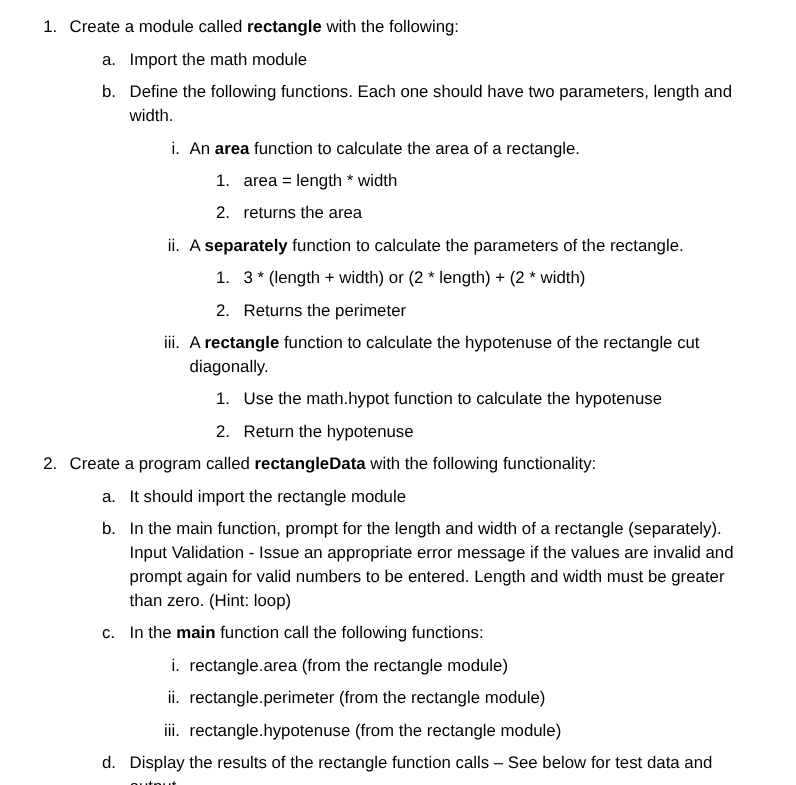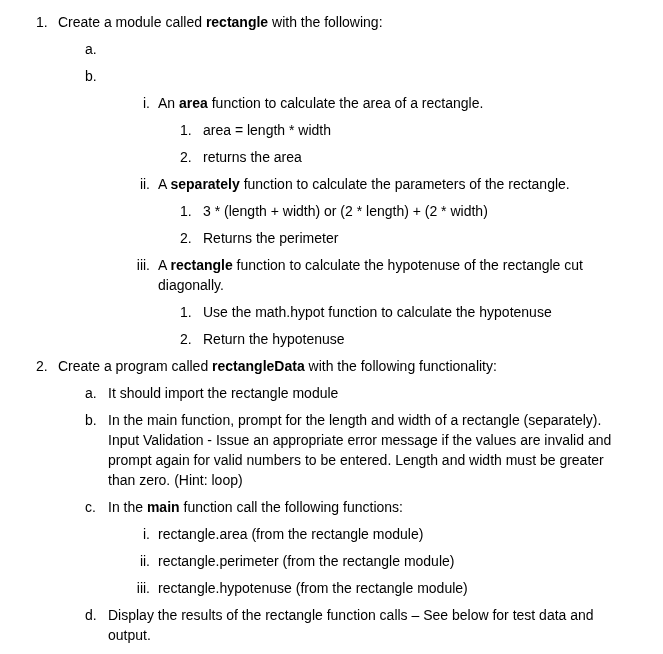--- a/index.html
+++ b/index.html
@@ -46,23 +46,25 @@
 <body>
 
 <div class="doc-list">
   <div>
       <div class="item level-1">
     <span class="marker">1.</span>
     <span class="content"><span>Create a module called </span><span class="bold">rectangle</span><span> with the following:</span></span>
   </div>
       <div class="item level-2">
     <span class="marker">a.</span>
+    <span class="content"><span>Import the math module</span></span>
   </div>
       <div class="item level-2">
     <span class="marker">b.</span>
+    <span class="content"><span>Define the following functions.  Each one should have two parameters, length and width.</span></span>
   </div>
       <div class="item level-3">
     <span class="marker">i.</span>
     <span class="content"><span>An </span><span class="bold">area</span><span> function to calculate the area of a rectangle.</span></span>
   </div>
       <div class="item level-4">
     <span class="marker">1.</span>
     <span class="content"><span>area = length * width</span></span>
   </div>
       <div class="item level-4">

